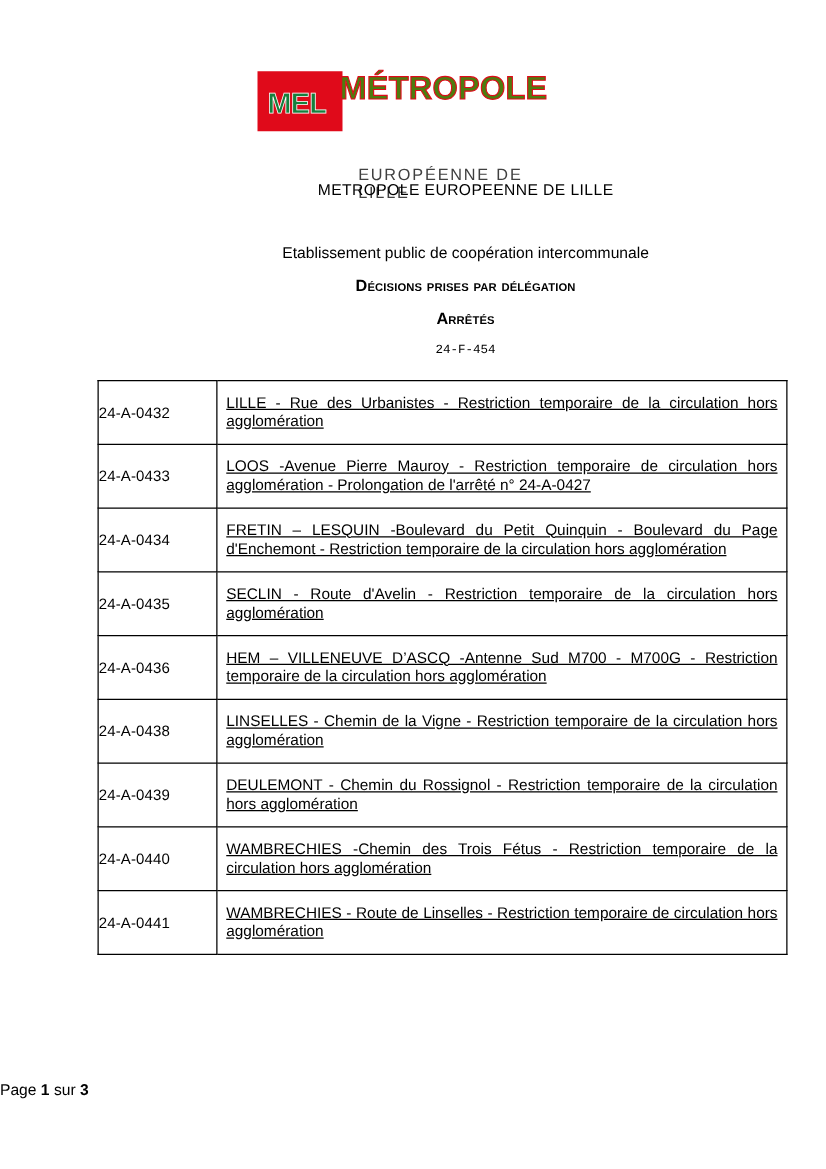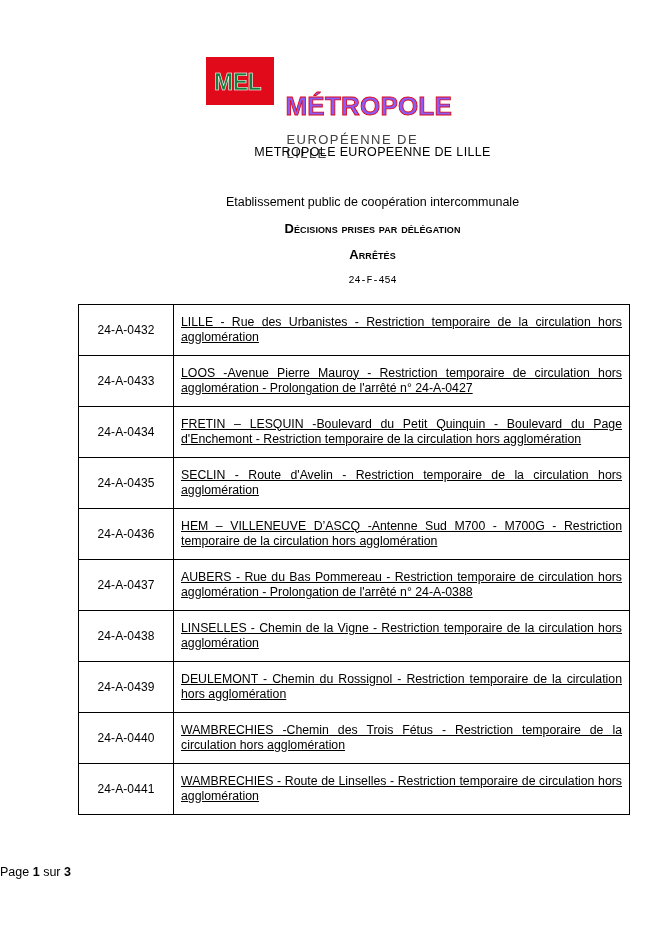--- a/index.html
+++ b/index.html
@@ -55,29 +55,28 @@
     font-weight: bold;
     font-size: 23px;
     line-height: 23px;
     letter-spacing: -0.5px;
     color: #15803d;
     text-align: center;
     -webkit-text-stroke: 0.6px #ffffff;
   }
   .logo-metropole {
     position: absolute;
-    left: 80px;
+    left: 66px;
     top: 5px;
     font-family: "Liberation Sans", sans-serif;
     font-weight: bold;
     font-size: 26px;
     line-height: 27px;
     letter-spacing: 0.2px;
-    color: #8b5cf6;
-    margin-top: 36px;
+    color: #4d7c0f;
     -webkit-text-stroke: 0.9px #e00a1a;
   }
   .logo-europeenne {
     position: absolute;
     left: 81px;
     top: 35px;
     font-family: "Liberation Sans", sans-serif;
     font-weight: normal;
     font-size: 13px;
     line-height: 14px;
@@ -133,21 +132,21 @@
     table-layout: fixed;
   }
   .tbl td {
     border: 1px solid #000000;
     padding: 0;
     vertical-align: middle;
     height: 50px;
   }
   .cell-ref {
     width: 94px;
-    text-align: center;
+    text-align: left;
     font-size: 12px;
     letter-spacing: 0.1px;
   }
   .cell-desc {
     width: 441px;
     text-align: justify;
     text-align-last: left;
     font-size: 12.3px;
     line-height: 15.5px;
     padding: 0 7px 0 7px !important;
@@ -216,26 +215,20 @@
             <span>SECLIN - Route d'Avelin - Restriction temporaire de la circulation hors agglomération</span>
           </td>
       </tr>
       <tr>
         <td class="cell-ref">24-A-0436</td>
         <td class="cell-desc">
             <span>HEM – VILLENEUVE D’ASCQ -Antenne Sud M700 - M700G - Restriction temporaire de la circulation hors agglomération</span>
           </td>
       </tr>
       <tr>
-        <td class="cell-ref">24-A-0437</td>
-        <td class="cell-desc">
-            <span>AUBERS - Rue du Bas Pommereau - Restriction temporaire de circulation hors agglomération - Prolongation de l'arrêté n° 24-A-0388</span>
-          </td>
-      </tr>
-      <tr>
         <td class="cell-ref">24-A-0438</td>
         <td class="cell-desc">
             <span>LINSELLES - Chemin de la Vigne - Restriction temporaire de la circulation hors agglomération</span>
           </td>
       </tr>
       <tr>
         <td class="cell-ref">24-A-0439</td>
         <td class="cell-desc">
             <span>DEULEMONT - Chemin du Rossignol - Restriction temporaire de la circulation hors agglomération</span>
           </td>

